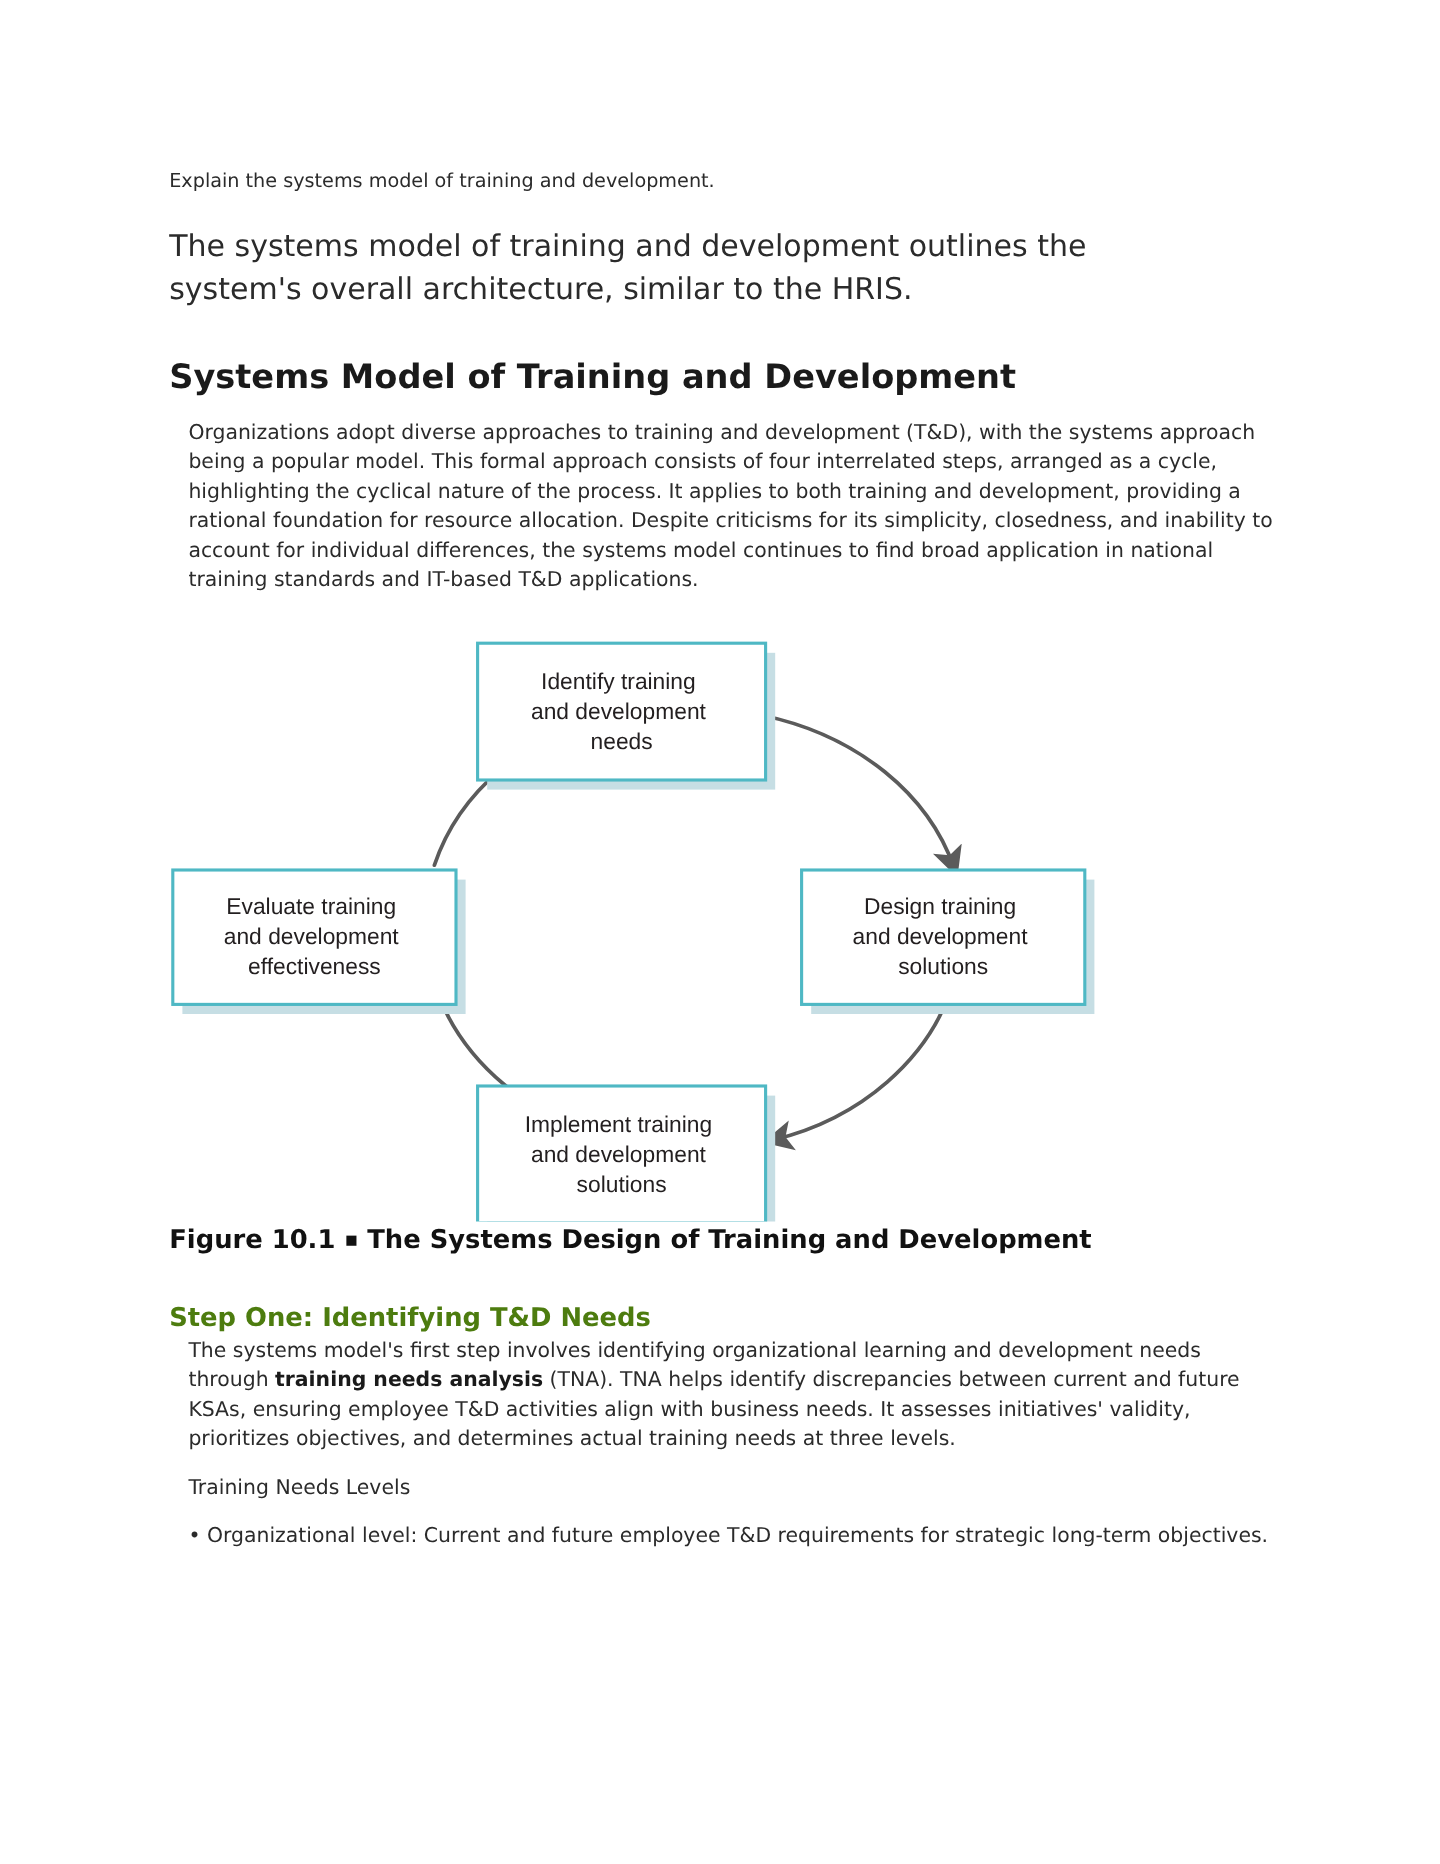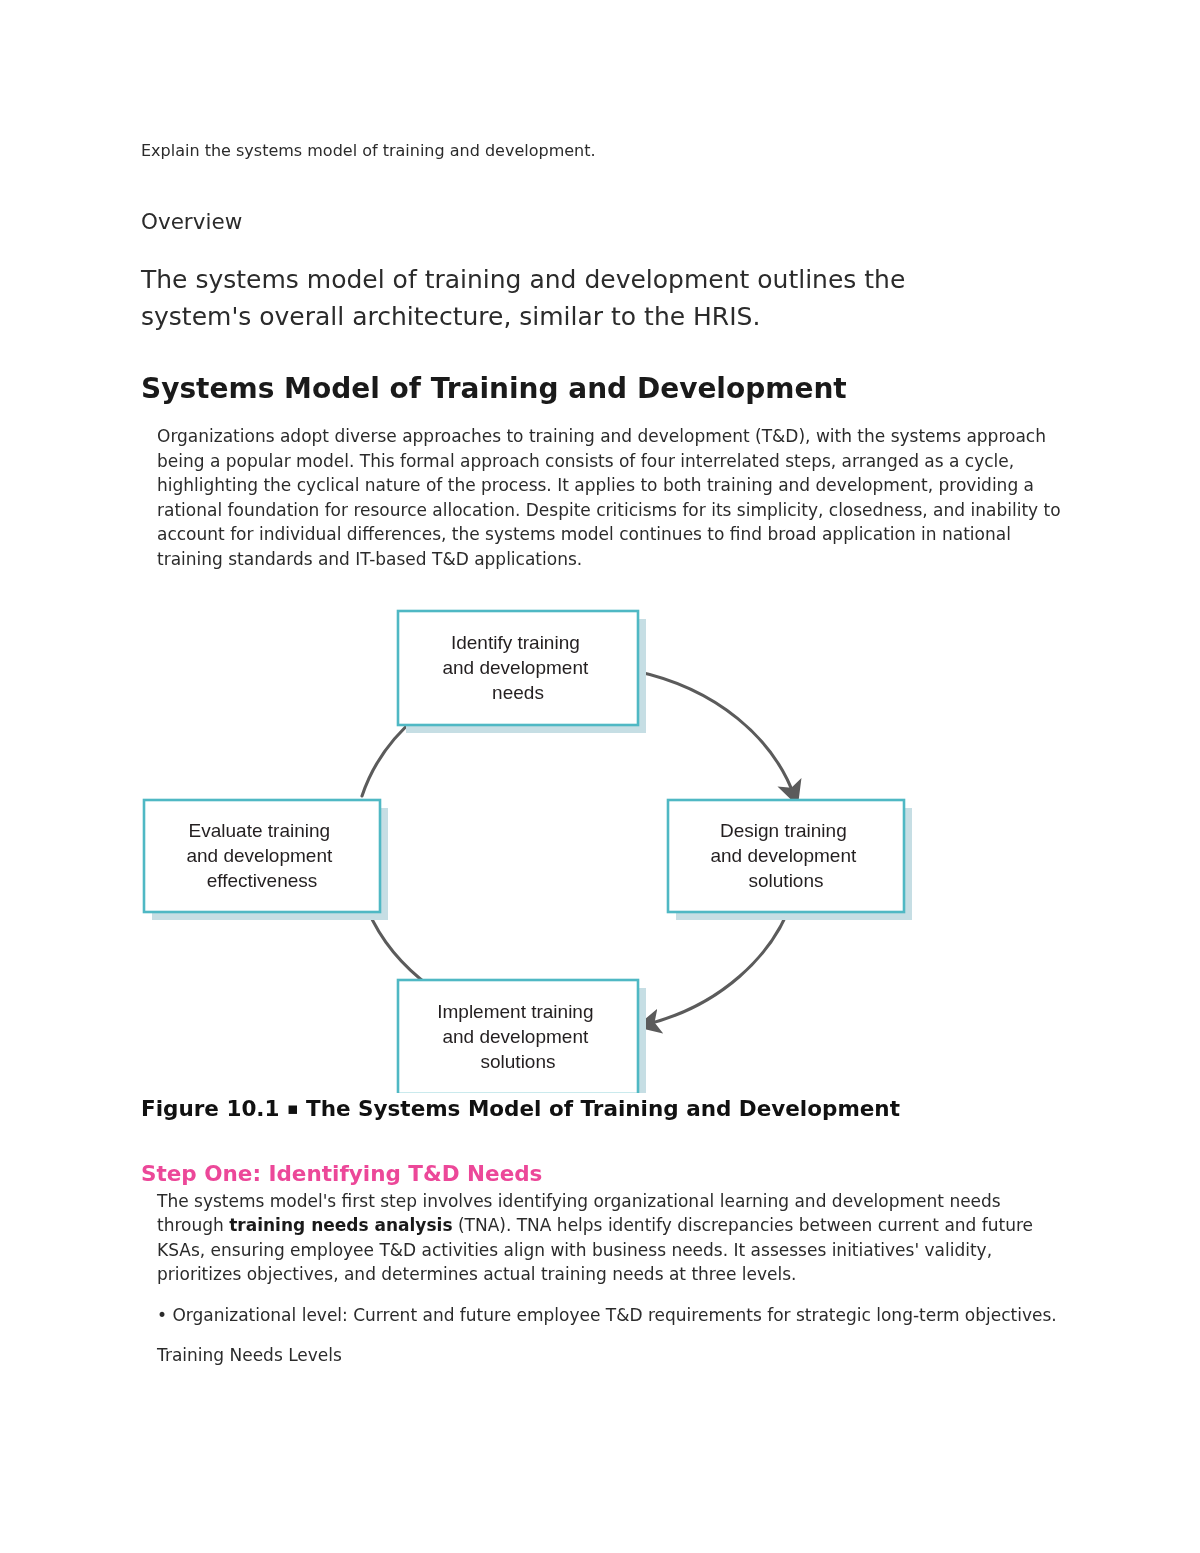--- a/index.html
+++ b/index.html
@@ -74,38 +74,37 @@
     margin: 2px 0 0 0;
     color: #111111;
   }
   .fig-caption .sq { font-size: 17px; vertical-align: 2px; }
 
   .step-head {
     font-size: 21.5px;
     font-weight: 700;
     line-height: 1.40;
     margin: 36px 0 0 0;
-    color: #ec4899;
+    color: #4d7c0f;
   }
   .tight { margin-top: 0; }
 
   .node-text {
     font-family: "Liberation Sans", sans-serif;
     font-size: 19px;
     fill: #231f20;
   }
 </style>
 </head>
 <body>
 
 <div class="page">
 
   <h1 class="doc-title">Explain the systems model of training and development.</h1>
 
-  <div class="section-label">Overview</div>
 
   <p class="lead">The systems model of training and development outlines the system's overall architecture, similar to the HRIS.</p>
 
   <div class="h-bold">Systems Model of Training and Development</div>
 
   <p class="body-para">Organizations adopt diverse approaches to training and development (T&amp;D), with the systems approach being a popular model. This formal approach consists of four interrelated steps, arranged as a cycle, highlighting the cyclical nature of the process. It applies to both training and development, providing a rational foundation for resource allocation. Despite criticisms for its simplicity, closedness, and inability to account for individual differences, the systems model continues to find broad application in national training standards and IT-based T&amp;D applications.</p>
 
   <div class="figure-wrap">
     <svg class="figure-svg" width="930" height="500" viewBox="0 0 930 500">
 
@@ -165,26 +164,26 @@
           <tspan x="121" y="294">effectiveness</tspan>
         </text>
       </g>
 
     </svg>
   </div>
 
   <div class="fig-caption">
     <span>Figure 10.1</span>
     <span class="sq">▪</span>
-    <span>The Systems Model of Training and Development</span>
+    <span>The Systems Design of Training and Development</span>
   </div>
 
   <div class="step-head">Step One: Identifying T&amp;D Needs</div>
 
   <p class="body-para tight">
     <span>The systems model's first step involves identifying organizational learning and development needs through </span><span class="strong">training needs analysis</span><span> (TNA). TNA helps identify discrepancies between current and future KSAs, ensuring employee T&amp;D activities align with business needs. It assesses initiatives' validity, prioritizes objectives, and determines actual training needs at three levels.</span>
   </p>
 
+  <p class="body-para tight">Training Needs Levels</p>
+
   <p class="body-para tight">• Organizational level: Current and future employee T&amp;D requirements for strategic long-term objectives.</p>
-
-  <p class="body-para tight">Training Needs Levels</p>
 
 </div>
 
 </body></html>

